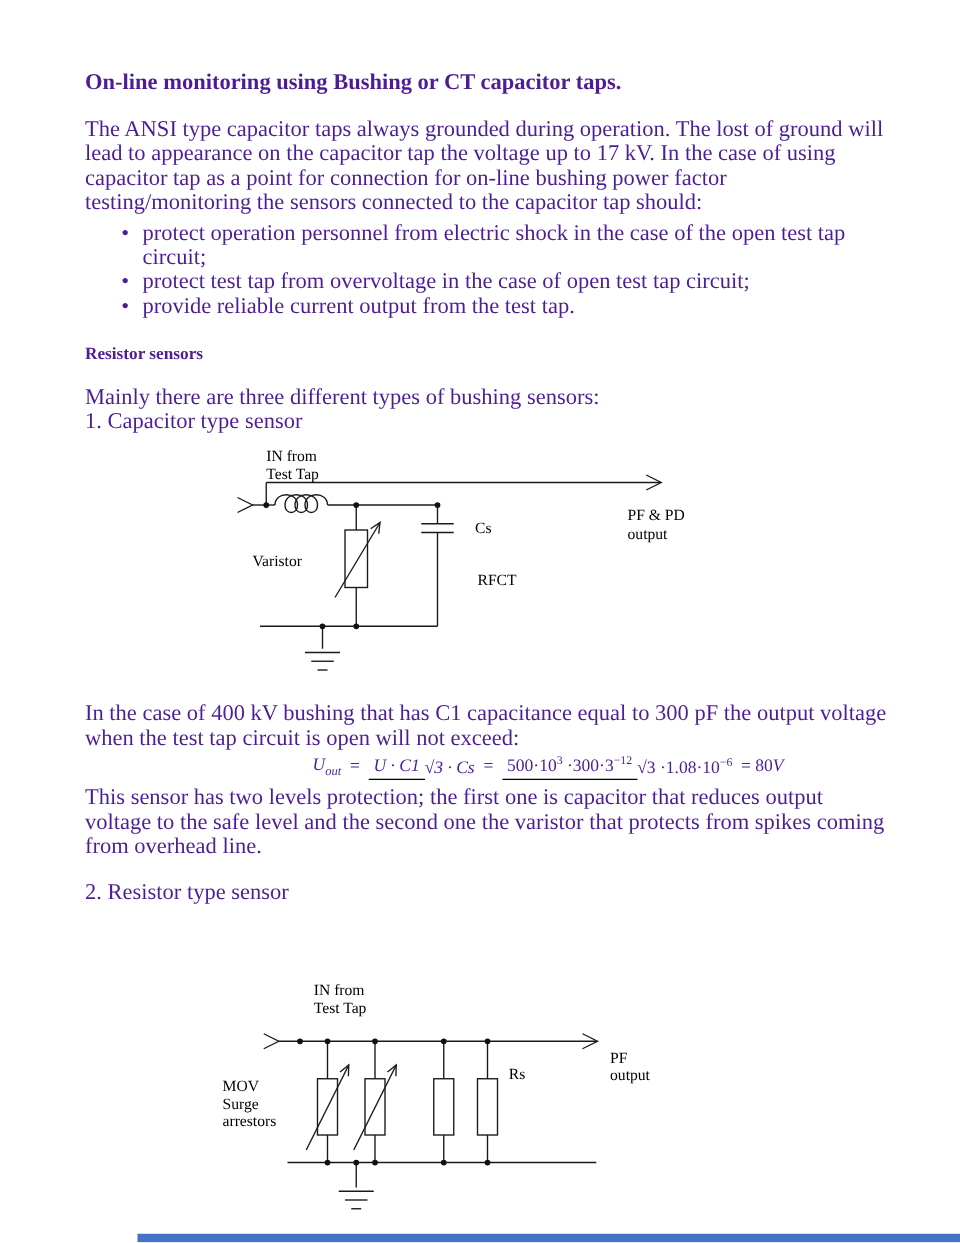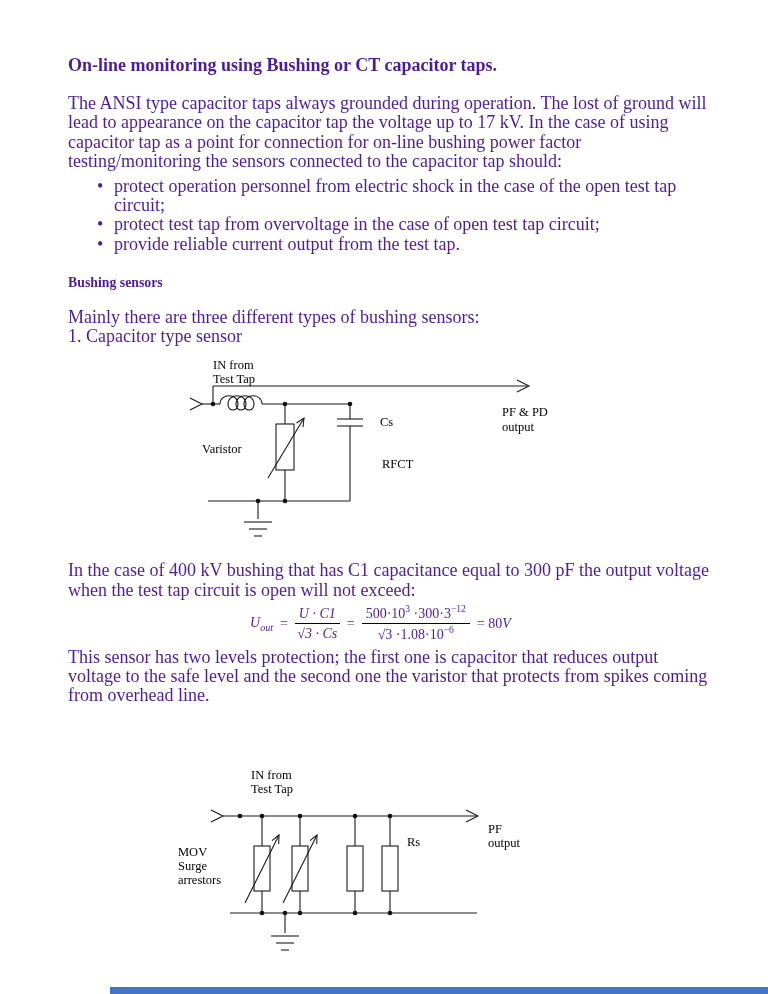--- a/index.html
+++ b/index.html
@@ -22,21 +22,21 @@
   ul.bullets li::before { content: "\2022"; position: absolute; left: -17px; }
   .bold-heading { font-weight: bold; margin: 19px 0 0 0; font-size: 13.8px; line-height: 19.4px; }
   .sensors { margin: 15px 0 0 0; }
   .diagram { display: block; }
   .d1 { margin: 10px 0 0 112px; }
   .d2 { margin: 57px 0 0 107px; }
   svg text { font-size: 12.5px; fill: #000; font-family: "Liberation Serif", serif; }
   .case-p { margin: 5px 0 0 0; }
   .formula { display: flex; align-items: center; gap: 7px; margin: 4px 0 4px 182px; font-size: 14px; }
   .formula .ital { font-style: italic; }
-  .frac { display: inline-flex; flex-direction: column; align-items: center; line-height: 1.25; }
+  .frac { display: inline-flex; flex-direction: row; align-items: center; line-height: 1.25; }
   .frac .num { padding: 0 4px 1px 4px; border-bottom: 1.2px solid #000; }
   .frac .den { padding-top: 1px; font-family: Liberation Serif, serif; }
   .formula sup { font-size: 9.5px; }
   .formula sub { font-size: 10px; font-style: italic; }
   .protection { margin: 2px 0 0 0; }
   .sensor2 { margin: 17px 0 0 0; }
   .footer-bar { position: absolute; left: 110px; right: 0; bottom: 0; height: 7px; }
 </style>
 </head>
 <body>
@@ -47,21 +47,21 @@
     <h1 class="title">On-line monitoring using Bushing or CT capacitor taps.</h1>
 
     <p class="intro">The ANSI type capacitor taps always grounded during operation. The lost of ground will lead to appearance on the capacitor tap the voltage up to 17 kV. In the case of using capacitor tap as a point for connection for on-line bushing power factor testing/monitoring the sensors connected to the capacitor tap should:</p>
 
     <ul class="bullets">
       <li>protect operation personnel from electric shock in the case of the open test tap circuit;</li>
       <li>protect test tap from overvoltage in the case of open test tap circuit;</li>
       <li>provide reliable current output from the test tap.</li>
     </ul>
 
-    <p class="bold-heading">Bushing sensors</p>
+    <p class="bold-heading">Resistor sensors</p>
 
     <p class="sensors">
       <span>Mainly there are three different types of bushing sensors:</span><br>
       <span>1. Capacitor type sensor</span>
     </p>
 
     <svg class="diagram d1" width="380" height="200" viewBox="0 0 380 200">
       <g stroke="#1a1a1a" stroke-width="1.1" fill="none">
         <polyline points="10,42 22,48 10,54"></polyline>
         <line x1="22" y1="48" x2="40" y2="48"></line>
@@ -115,20 +115,21 @@
       <span>=</span>
       <span class="frac">
         <span class="num"><span>500·10</span><sup>3</sup><span> ·300·3</span><sup>−12</sup></span>
         <span class="den"><span>√3 ·1.08·10</span><sup>−6</sup></span>
       </span>
       <span><span>= 80</span><span class="ital">V</span></span>
     </div>
 
     <p class="protection">This sensor has two levels protection; the first one is capacitor that reduces output voltage to the safe level and the second one the varistor that protects from spikes coming from overhead line.</p>
 
+    <p class="sensor2">2. Resistor type sensor</p>
 
     <svg class="diagram d2" width="360" height="200" viewBox="0 0 360 200">
       <g stroke="#1a1a1a" stroke-width="1.1" fill="none">
         <polyline points="36,47 48,53 36,59"></polyline>
         <line x1="48" y1="53" x2="302" y2="53"></line>
         <polyline points="291,47 303,53 291,59"></polyline>
         <line x1="87" y1="53" x2="87" y2="83"></line>
         <line x1="125" y1="53" x2="125" y2="83"></line>
         <line x1="180" y1="53" x2="180" y2="83"></line>
         <line x1="215" y1="53" x2="215" y2="83"></line>

